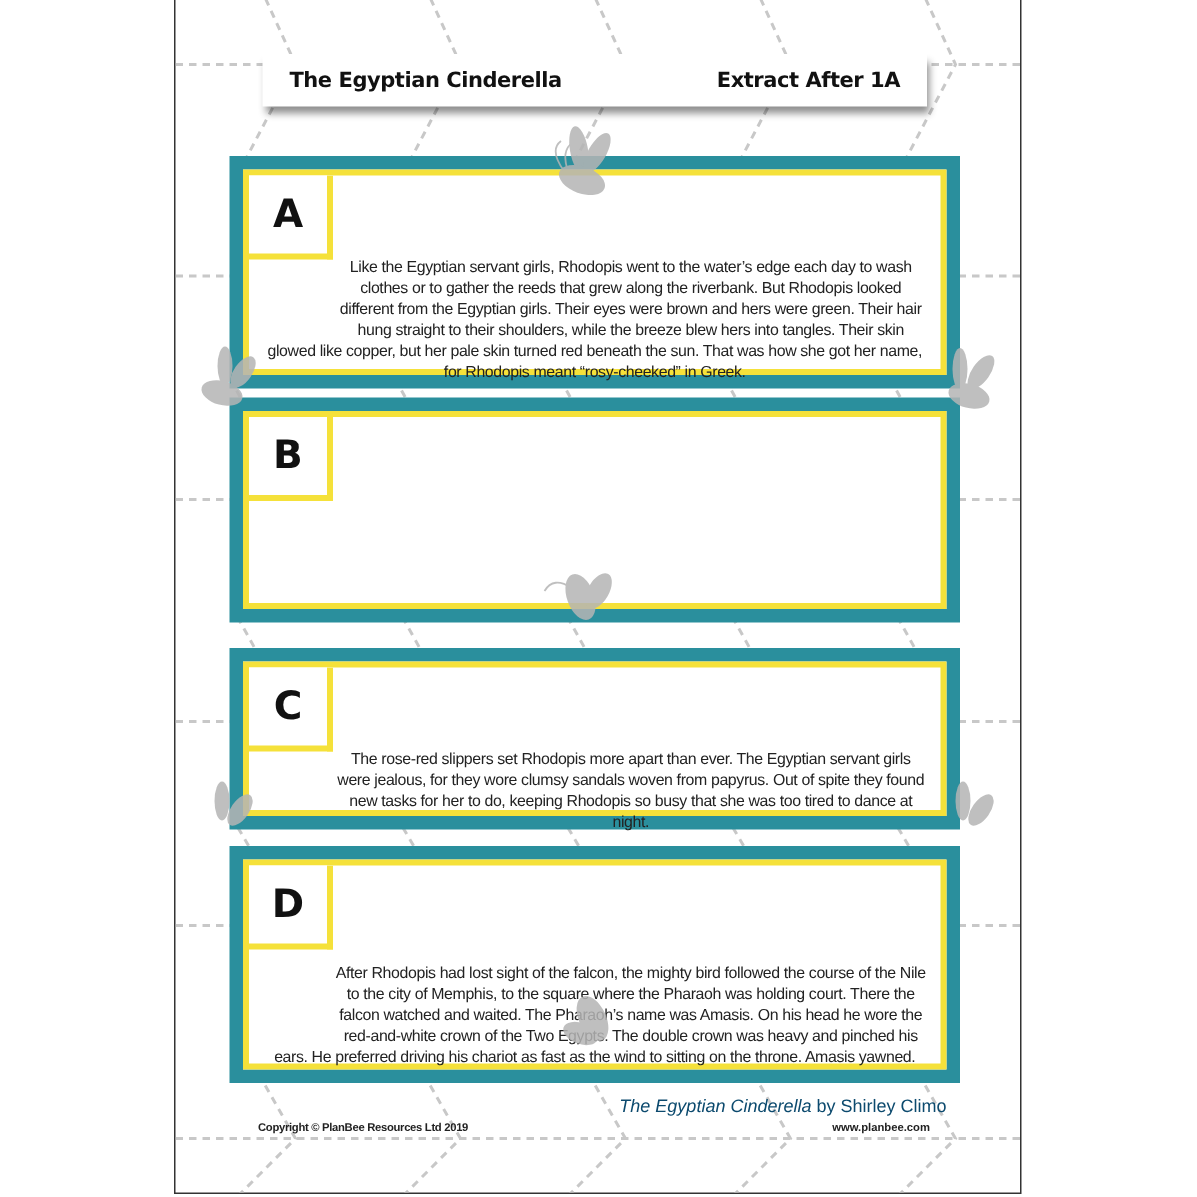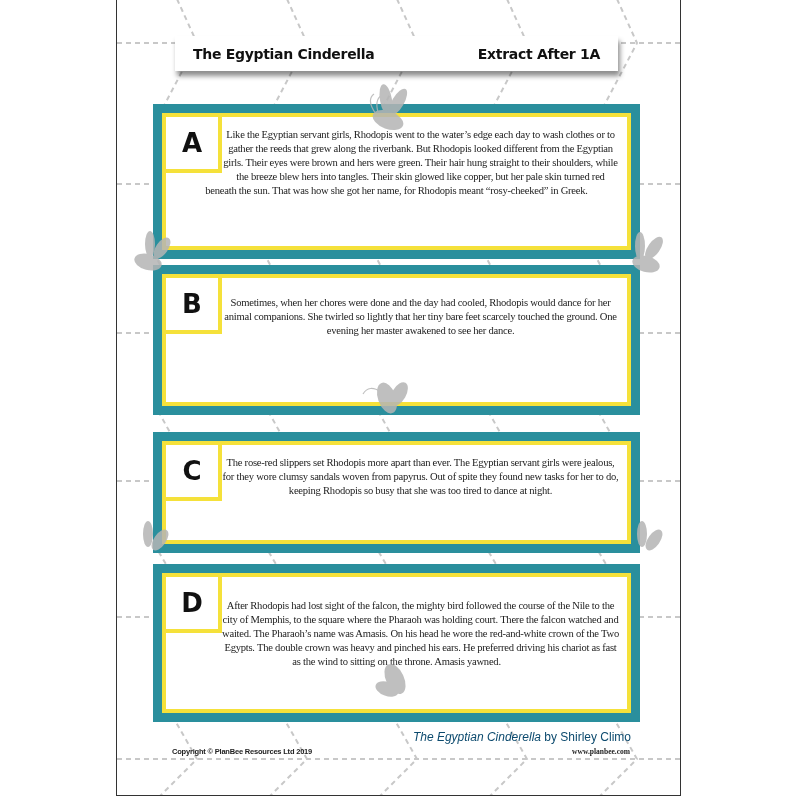--- a/index.html
+++ b/index.html
@@ -23,37 +23,37 @@
     position: relative; width: 100%; height: 100%;
     border: 4px solid #f5e13a; background: #fff; box-sizing: border-box;
   }
   .letter-box {
     position: absolute; left: 0; top: 0; width: 52px; height: 52px;
     border-right: 4px solid #f5e13a; border-bottom: 4px solid #f5e13a;
     display: flex; align-items: center; justify-content: center; box-sizing: content-box;
     font-family: "DejaVu Sans", sans-serif; font-weight: bold; font-size: 26px; color: #111; background: #fff;
   }
   .card-text {
-    position: relative; font-family: Liberation Serif, serif; font-size: 10.6px; line-height: 14px;
-    color: #222; text-align: center; padding: 11px 8px 0 8px; letter-spacing: -0.25px; z-index: 1;
+    position: relative; font-family: Liberation Sans, sans-serif; font-size: 10.6px; line-height: 14px;
+    color: #222; text-align: center; padding: 11px 8px 0 8px; letter-spacing: -0.25px; z-index: 1; margin-top: 43px;
   }
   .card-text::before {
     content: ""; float: left; width: 56px; height: 56px; margin: -11px 0 0 -8px;
   }
   .attribution {
     position: absolute; right: 167px; top: 730px; font-size: 12px; color: #0c4a6e; font-family: Liberation Sans, sans-serif;
   }
   .attribution i { font-style: italic; }
   .copyright {
     position: absolute; left: 172px; top: 747px; font-size: 7.5px; font-weight: bold; color: #222;
     font-family: Liberation Sans, sans-serif; letter-spacing: -0.2px;
   }
   .website {
-    position: absolute; right: 168px; top: 747px; font-size: 7.5px; font-weight: bold; color: #222;
-    font-family: Liberation Serif, serif;
+    position: absolute; right: 178px; top: 747px; font-size: 7.5px; font-weight: bold; color: #222;
+    font-family: Liberation Sans, sans-serif;
     text-align: center;
   }
   .bee { position: absolute; pointer-events: none; z-index: 5; opacity: 0.85; }
 </style>
 </head>
 <body>
 
 <div class="page">
   <svg class="hexbg" viewBox="0 0 565 800">
     <g stroke="#c8c8c8" stroke-width="2" stroke-dasharray="5 4" fill="none">
@@ -81,21 +81,21 @@
   <div class="card-inner">
     <div class="letter-box">A</div>
     <div class="card-text">Like the Egyptian servant girls, Rhodopis went to the water’s edge each day to wash clothes or to gather the reeds that grew along the riverbank. But Rhodopis looked different from the Egyptian girls. Their eyes were brown and hers were green. Their hair hung straight to their shoulders, while the breeze blew hers into tangles. Their skin glowed like copper, but her pale skin turned red beneath the sun. That was how she got her name, for Rhodopis meant “rosy-cheeked” in Greek.</div>
   </div>
 </div>
 
 <div class="card" style="top:265px;height:150px;">
   <div class="card-inner">
     <div class="letter-box">B</div>
     <div class="card-text" style="padding-top:18px;">
-      <span>Sometimes, when her chores were done and the day had cooled, Rhodopis would dance for her animal companions. She twirled so lightly that her tiny bare feet scarcely touched the ground. One evening her master awakened to see her dance.</span><br>
+      <br>
     </div>
   </div>
 </div>
 
 <div class="card" style="top:432px;height:121px;">
   <div class="card-inner">
     <div class="letter-box">C</div>
     <div class="card-text" style="">The rose-red slippers set Rhodopis more apart than ever. The Egyptian servant girls were jealous, for they wore clumsy sandals woven from papyrus. Out of spite they found new tasks for her to do, keeping Rhodopis so busy that she was too tired to dance at night.</div>
   </div>
 </div>

